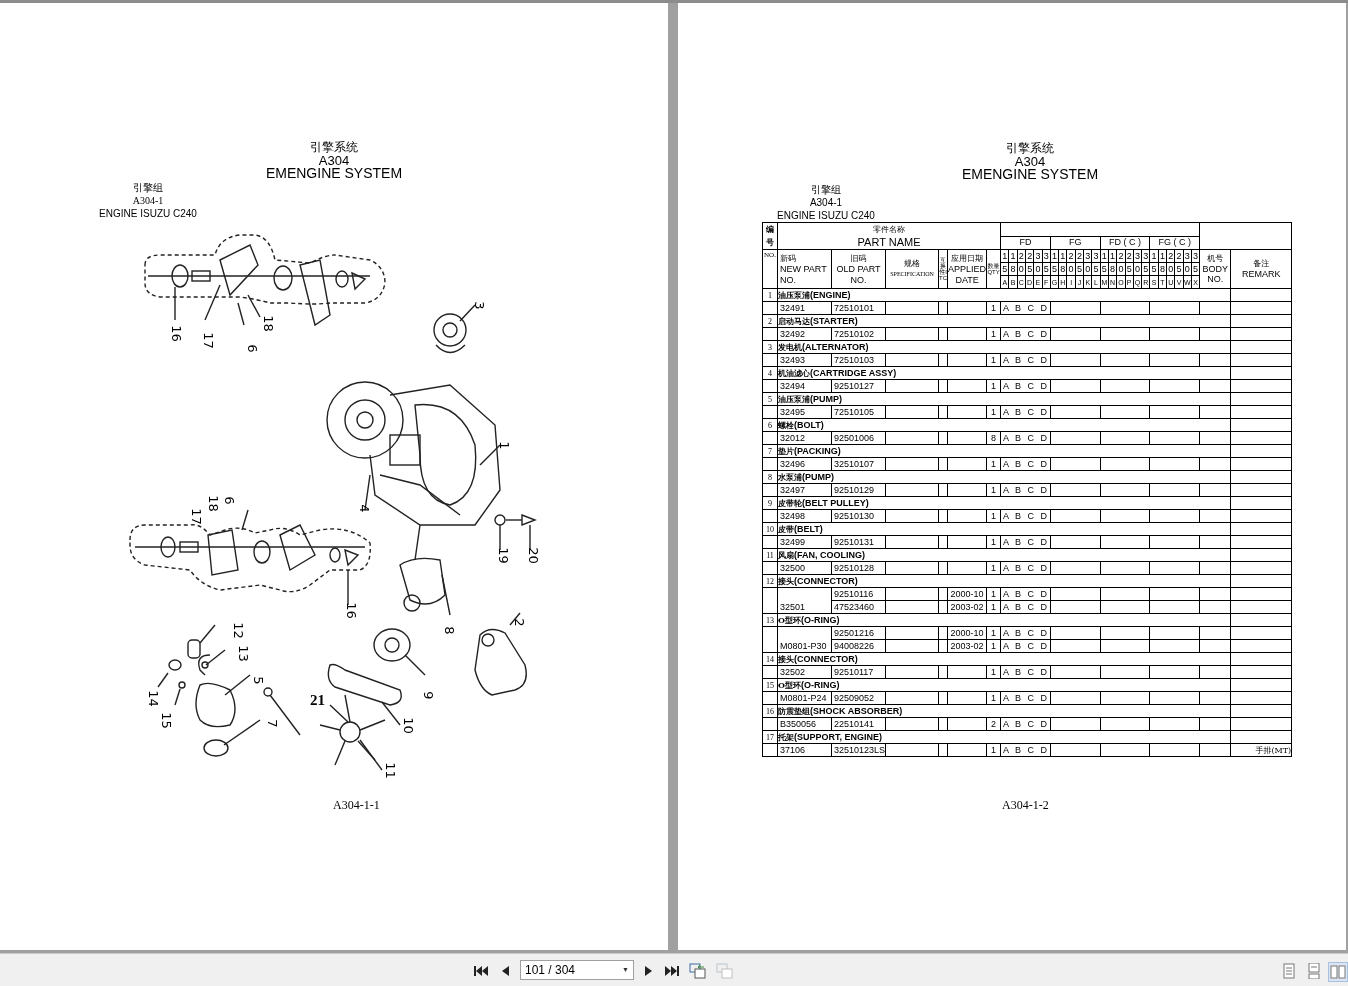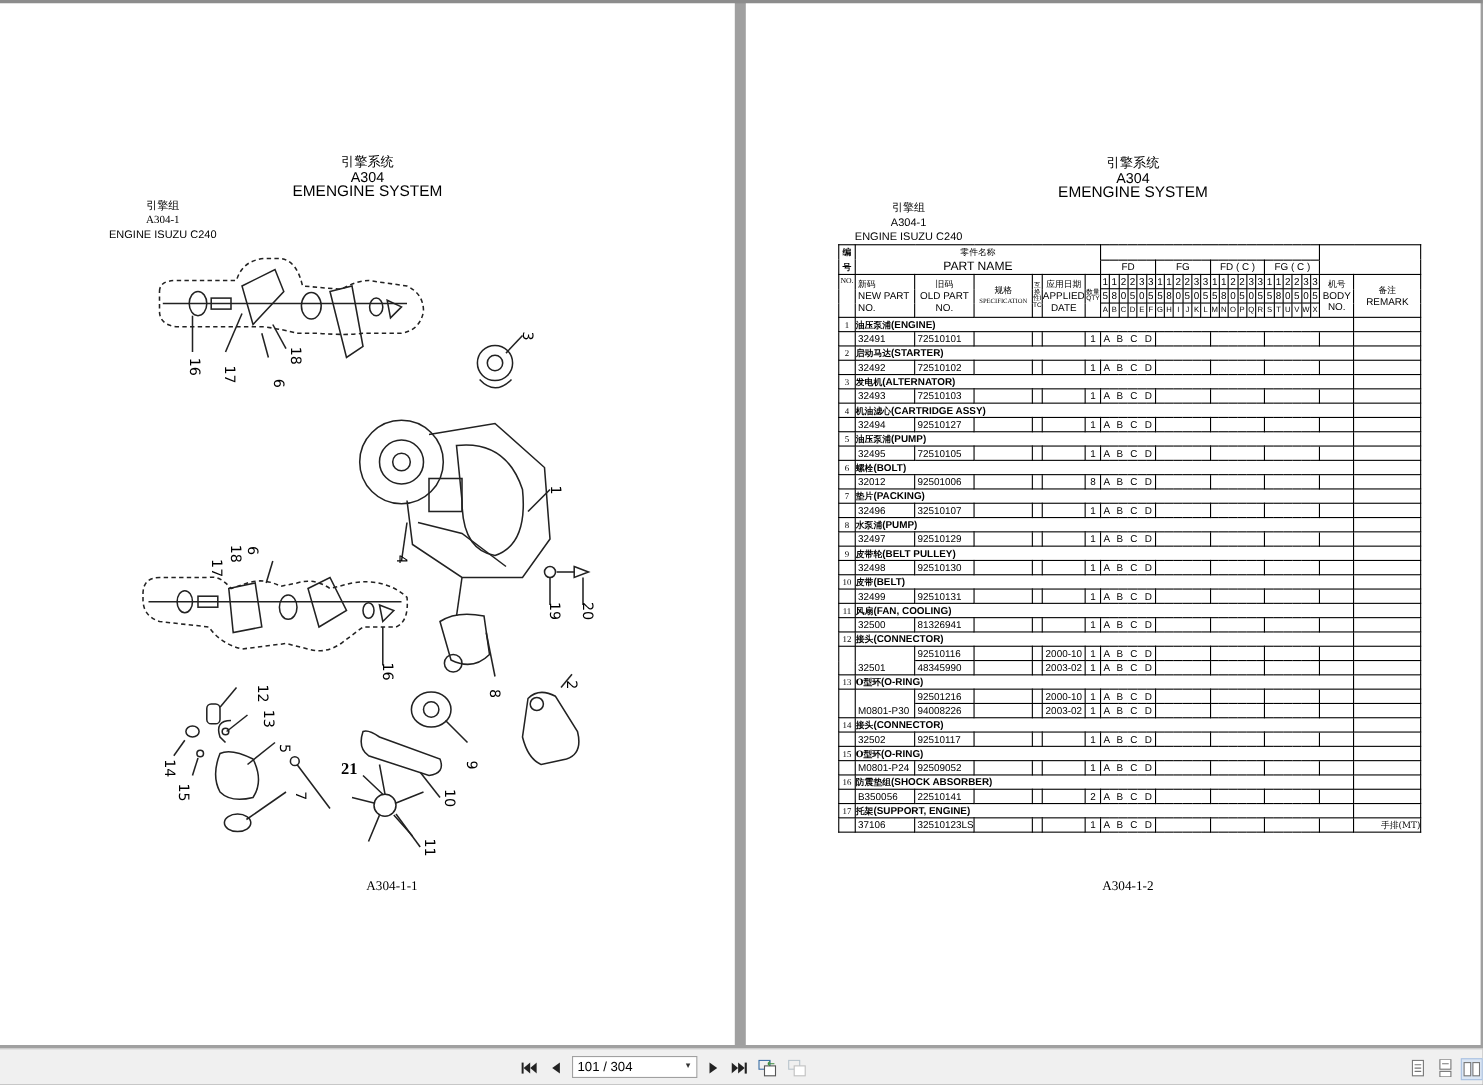--- a/index.html
+++ b/index.html
@@ -529,21 +529,21 @@
         </tr>
         <tr class="cat">
           <td class="cat-no">11</td>
           <td class="cat-name" colspan="30" style="border-right:none;"><span style="font-family:'DejaVu Serif',serif; font-size:8px;">风扇</span><span>(FAN, COOLING)</span></td>
           <td style="border-left:none;"></td>
           <td></td>
         </tr>
         <tr class="row">
           <td></td>
           <td style="padding-left:2px; vertical-align:bottom;">32500</td>
-          <td style="padding-left:2px;">81326941</td>
+          <td style="padding-left:2px;">92510128</td>
           <td></td>
           <td></td>
           <td style="text-align:center;"></td>
           <td class="qty">1</td>
           <td colspan="6" class="letters">A B C D</td>
           <td colspan="6"></td>
           <td colspan="6"></td>
           <td colspan="6"></td>
           <td></td>
           <td style="text-align:right; font-family:'DejaVu Serif',serif; font-size:8px;"></td>
@@ -564,21 +564,21 @@
           <td class="qty">1</td>
           <td colspan="6" class="letters">A B C D</td>
           <td colspan="6"></td>
           <td colspan="6"></td>
           <td colspan="6"></td>
           <td></td>
           <td style="text-align:right; font-family:'DejaVu Serif',serif; font-size:8px;"></td>
         </tr>
         <tr class="row">
           <td style="padding-left:2px; vertical-align:bottom;border-top:none;">32501</td>
-          <td style="padding-left:2px;">48345990</td>
+          <td style="padding-left:2px;">47523460</td>
           <td></td>
           <td></td>
           <td style="text-align:center;">2003-02</td>
           <td class="qty">1</td>
           <td colspan="6" class="letters">A B C D</td>
           <td colspan="6"></td>
           <td colspan="6"></td>
           <td colspan="6"></td>
           <td></td>
           <td style="text-align:right; font-family:'DejaVu Serif',serif; font-size:8px;"></td>

